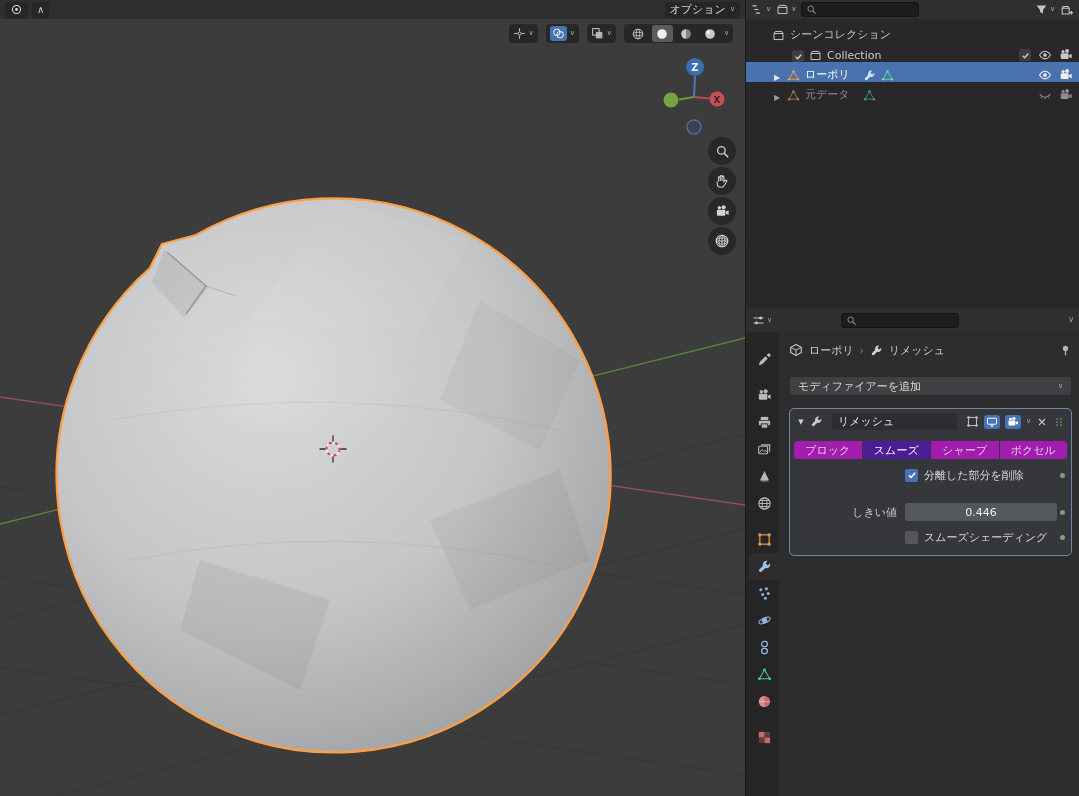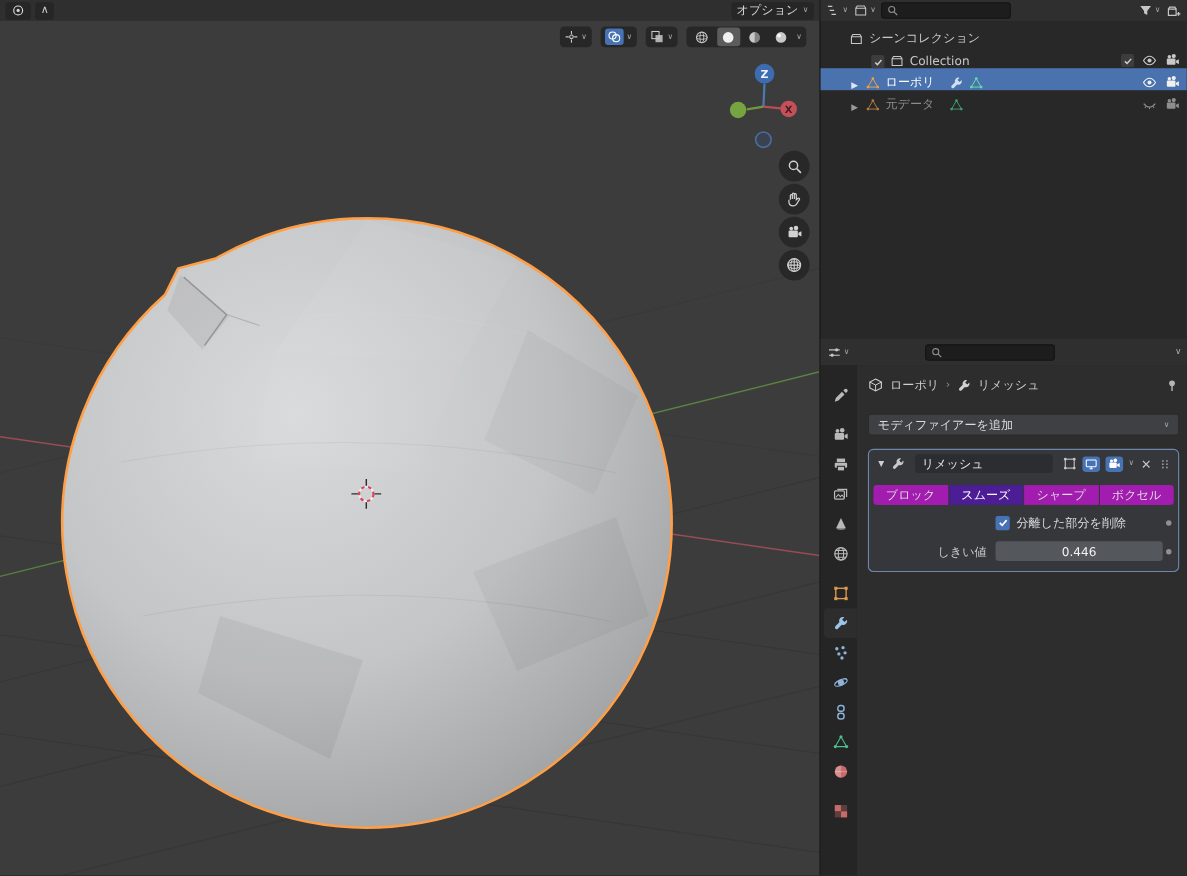--- a/index.html
+++ b/index.html
@@ -62,21 +62,21 @@
   .mp-header{height:25px;display:flex;align-items:center;gap:4px;padding:0 3px;color:#d5d5d5}
   .mp-name{flex:1;height:17px;background:#2b2d30;border-radius:3px;display:flex;align-items:center;
            padding:0 6px;color:#e9e9e9;margin:0 5px}
   .mp-icons{display:flex;align-items:center;gap:5px;color:#c6c6c6}
   .mode-row{display:flex;gap:1px;margin-top:7px;padding:0 1px}
   .mode-btn{flex:1;height:18px;background:#a21caf;display:flex;align-items:center;justify-content:center;color:#dcdcdc}
   .mode-btn:first-child{border-radius:3px 0 0 3px}
   .mode-btn:last-child{border-radius:0 3px 3px 0}
   .mode-btn.active{background:#4c1d95;color:#fff}
   .prow{display:flex;align-items:center;margin-top:6px;height:18px}
-  .prow.mt12{margin-top:8px}
+  .prow.mt12{margin-top:19px}
   .prow.mt7{margin-top:7px}
   .prow.mt4{margin-top:4px}
   .plabel{width:104px;text-align:right;margin-right:8px;color:#cccccc;flex:none}
   .pfield{width:152px;height:18px;background:#54575c;border-radius:3px;display:flex;align-items:center;
           justify-content:center;color:#f2f2f2;flex:none}
   .pdot{width:5px;height:5px;border-radius:50%;background:#909090;margin-left:auto;margin-right:3px;flex:none}
   .cb-indent{width:112px;flex:none}
   .cbx{width:13px;height:13px;border-radius:2px;background:#54575c;flex:none;display:flex;
        align-items:center;justify-content:center;color:#fff}
   .cbx.checked{background:#4772b3}
@@ -692,18 +692,24 @@
                   </svg>
               </span>
               <span class="cb-label">分離した部分を削除</span>
               <span class="pdot"></span>
             </div>
             <div class="prow mt12">
               <span class="plabel">しきい値</span>
               <span class="pfield">0.446</span>
               <span class="pdot"></span>
             </div>
+            <div class="prow mt7">
+              <span class="cb-indent"></span>
+              <span class="cbx"></span>
+              <span class="cb-label">スムーズシェーディング</span>
+              <span class="pdot"></span>
+            </div>
           </div>
         </div>
       </div>
     </div>
   </div>
 </div>
 
 </body></html>

